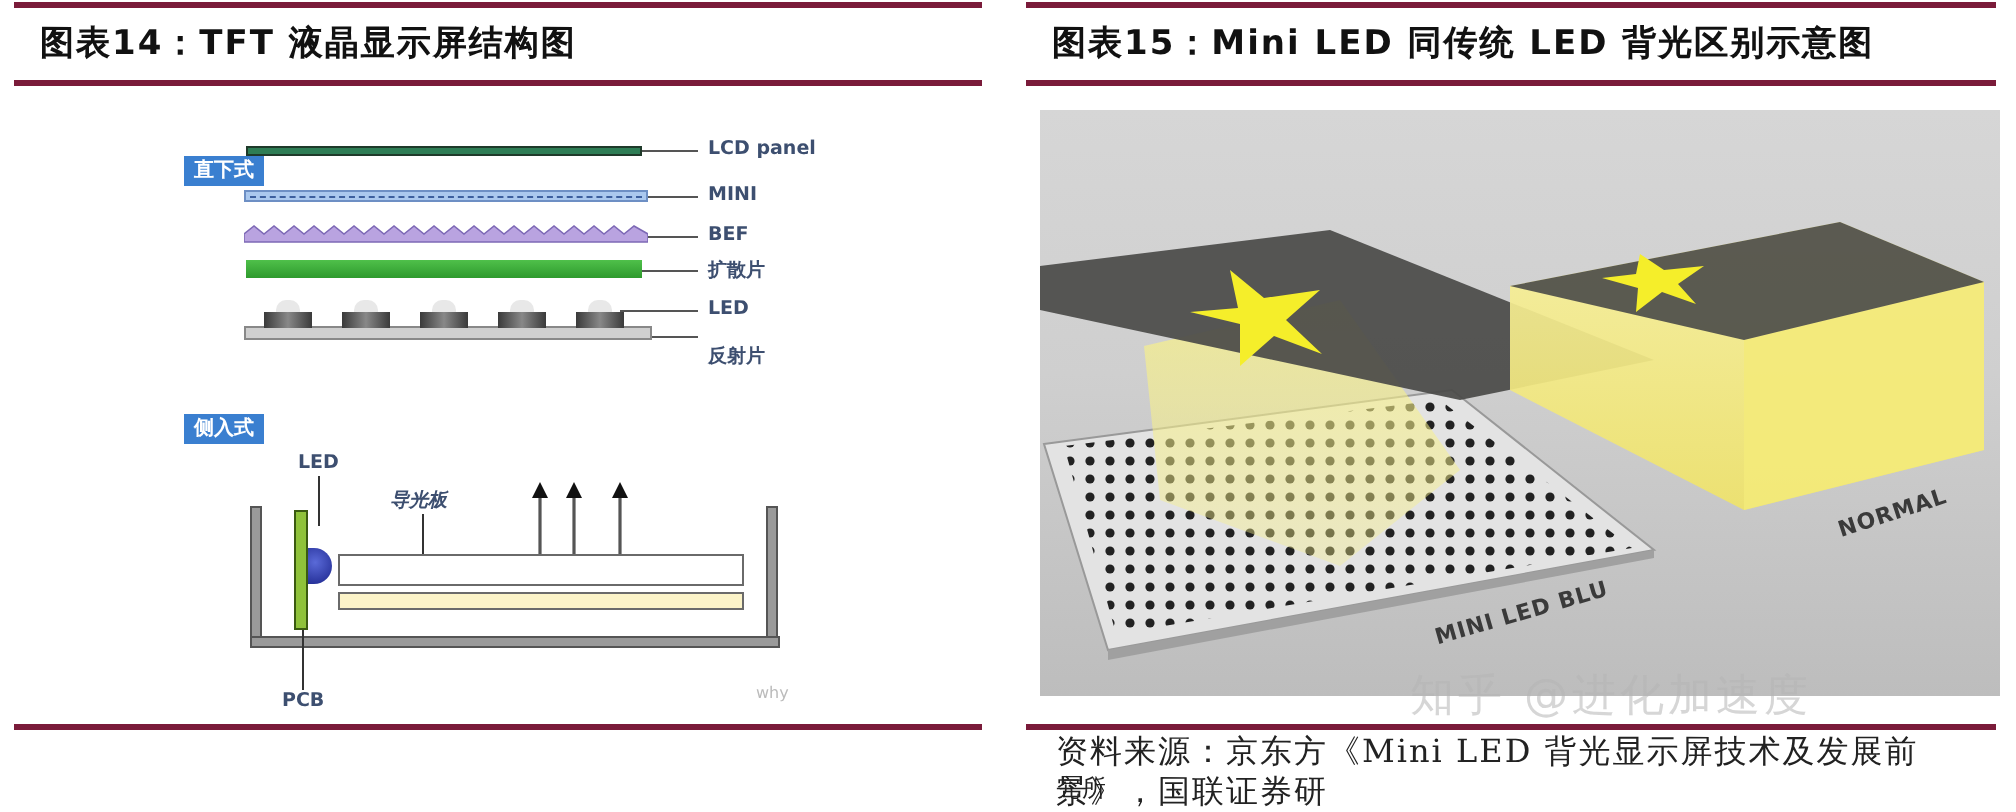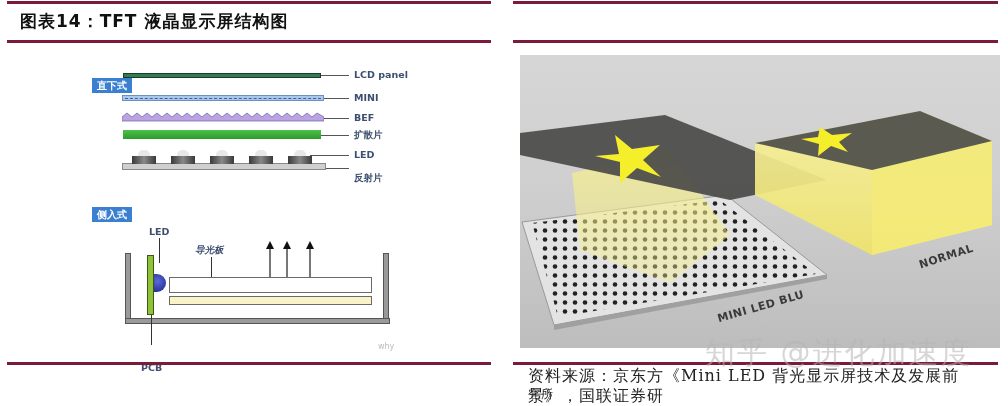--- a/index.html
+++ b/index.html
@@ -36,21 +36,21 @@
   .photo {
     position: absolute; left: 10px; top: 55px; width: 480px; height: 293px;
     background: linear-gradient(180deg, #d6d6d6 0%, #cfcfcf 45%, #bdbdbd 100%);
     overflow: hidden;
   }
   .photo-label {
     position: absolute; font-size: 11px; font-weight: bold; color: #3a3a3a; letter-spacing: 0.5px;
     white-space: nowrap;
   }
   .watermark {
-    position: absolute; left: 705px; top: 333px; font-size: 30px; color: rgba(180,180,180,0.55);
+    position: absolute; left: 705px; top: 333px; font-size: 22px; color: rgba(180,180,180,0.55);
     letter-spacing: 2px; white-space: nowrap; pointer-events: none;
   }
 </style>
 </head>
 <body>
 
 <div class="panel panel-left">
   <div class="rule" style="left:7px; top:1px; width:484px;"></div>
   <div class="title" style="left:20px;">图表14：TFT 液晶显示屏结构图</div>
   <div class="rule" style="left:7px; top:40px; width:484px;"></div>
@@ -114,21 +114,21 @@
   <div style="position:absolute; left:211px; top:257px; width:1px; height:20px; background:#333;"></div>
 
   <div style="position:absolute; left:125px; top:253px; width:6px; height:66px; background:#9a9a9a; border:1px solid #555;"></div>
   <div style="position:absolute; left:383px; top:253px; width:6px; height:66px; background:#9a9a9a; border:1px solid #555;"></div>
   <div style="position:absolute; left:125px; top:318px; width:265px; height:6px; background:#9a9a9a; border:1px solid #555;"></div>
 
   <div style="position:absolute; left:147px; top:255px; width:7px; height:60px; background:#8fc23a; border:1px solid #3a5a10;"></div>
 
   <div style="position:absolute; left:154px; top:274px; width:12px; height:18px; background:radial-gradient(circle at 30% 40%, #5a6ad8, #1a238a); border-radius:0 9px 9px 0;"></div>
   <div style="position:absolute; left:151px; top:315px; width:1px; height:30px; background:#333;"></div>
-  <div class="diag-label" style="left:141px; top:362px;">PCB</div>
+  <div class="diag-label" style="left:141px; top:345px;">PCB</div>
 
   <div style="position:absolute; left:169px; top:277px; width:203px; height:16px; background:#ffffff; border:1px solid #6a6a6a;"></div>
   <div style="position:absolute; left:169px; top:296px; width:203px; height:9px; background:#fbf3c8; border:1px solid #6a6a6a;"></div>
 
   <svg style="position:absolute; left:262px; top:240px;" width="60" height="38" viewBox="0 0 60 38">
     <g stroke="#555" stroke-width="1.6" fill="#111">
       <line x1="8" y1="8" x2="8" y2="37"></line>
         <polygon points="4,9 12,9 8,1" stroke="none"></polygon>
       <line x1="25" y1="8" x2="25" y2="37"></line>
         <polygon points="21,9 29,9 25,1" stroke="none"></polygon>
@@ -136,20 +136,21 @@
         <polygon points="44,9 52,9 48,1" stroke="none"></polygon>
     </g>
   </svg>
   <div style="position:absolute; left:378px; top:342px; font-size:8px; color:#bbb;">why</div>
 
   <div class="rule" style="left:7px; top:362px; width:484px;"></div>
 </div>
 
 <div class="panel panel-right">
   <div class="rule" style="left:3px; top:1px; width:485px;"></div>
+  <div class="title" style="left:16px;">图表15：Mini LED  同传统  LED  背光区别示意图</div>
   <div class="rule" style="left:3px; top:40px; width:485px;"></div>
 
   <div class="photo">
     <svg width="480" height="293" viewBox="0 0 480 293" style="position:absolute; left:0; top:0;">
       <defs>
         <pattern id="dots" x="0" y="0" width="10" height="9" patternUnits="userSpaceOnUse">
           <circle cx="5" cy="4.5" r="2.3" fill="#222"></circle>
         </pattern>
         <linearGradient id="beam" x1="0" y1="0" x2="0" y2="1">
           <stop offset="0" stop-color="#f7f08a" stop-opacity="0.75"></stop>

